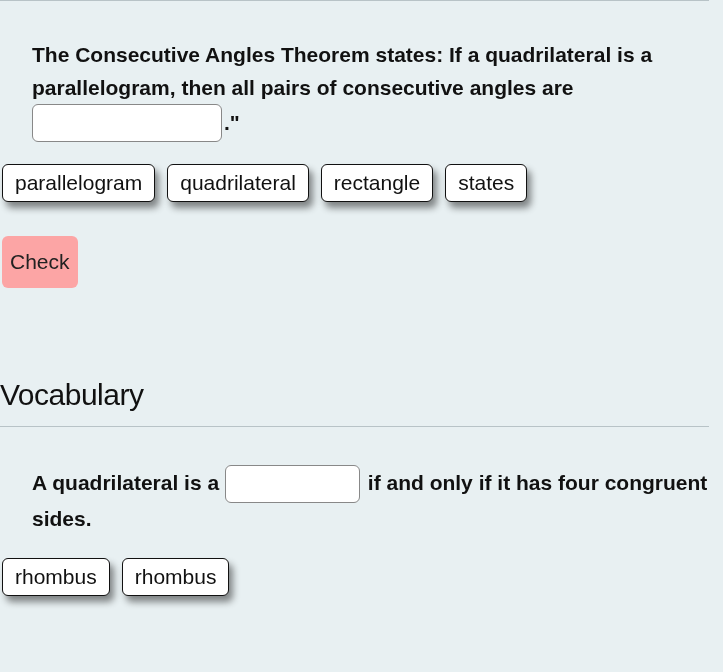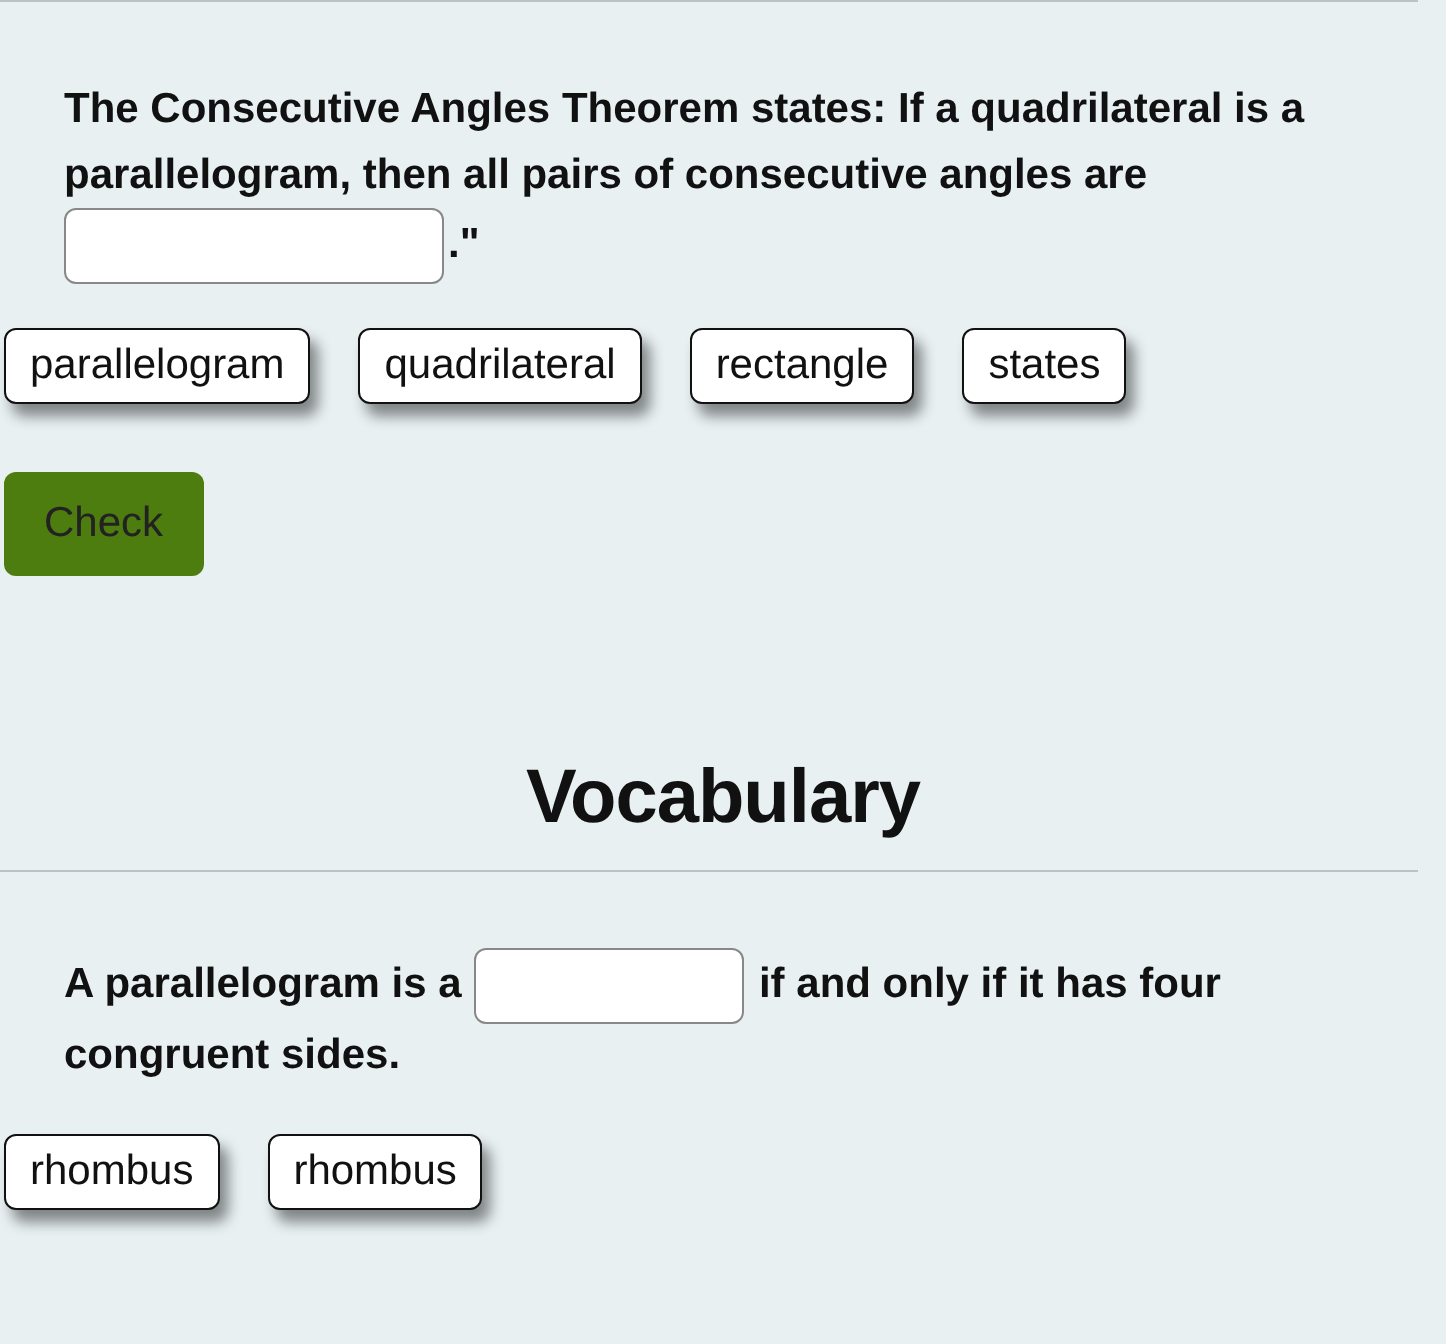--- a/index.html
+++ b/index.html
@@ -39,55 +39,54 @@
     margin-right: 2px;
   }
   .prompt-2 .blank-input {
     width: 135px;
   }
   .prompt .tail {
     vertical-align: middle;
   }
   .options {
     display: flex;
-    gap: 24px;
+    gap: 12px;
     padding: 22px 0 0 2px;
     flex-wrap: wrap;
   }
   .option {
     background: #fff;
     border: 1.5px solid #111;
     border-radius: 6px;
     padding: 6px 12px;
     font-size: 21px;
     font-weight: 500;
     box-shadow: 4px 6px 7px rgba(0,0,0,0.45);
     cursor: grab;
   }
   .check-btn {
     margin: 34px 0 0 2px;
-    background: #4d7c0f;
+    background: #fca5a5;
     border: none;
     border-radius: 6px;
-    padding: 14px 20px;
+    padding: 14px 8px;
     font-size: 21px;
     font-weight: 500;
     color: #222;
     cursor: pointer;
     display: inline-block;
   }
   .vocab-gap {
     height: 42px;
     background: #e8f0f2;
   }
   .vocab-heading {
     font-family: Arial, Helvetica, sans-serif;
-    font-weight: 700;
-    font-size: 38px;
-    text-align: center;
+    font-weight: 400;
+    font-size: 30px;
     padding: 18px 0 14px 0;
     letter-spacing: -0.5px;
   }
   .inline-slot {
     display: inline-block;
     vertical-align: middle;
   }
 </style>
 </head>
 <body>
@@ -113,21 +112,21 @@
 </div>
 
 <div class="vocab-gap"></div>
 
 <div class="vocab-heading">Vocabulary</div>
 
 <hr class="divider">
 
 <div class="section">
   <div class="prompt prompt-2">
-    <span>A parallelogram is a </span>
+    <span>A quadrilateral is a </span>
     <span class="inline-slot">
       <input type="text" class="blank-input" value="" style="">
     </span><span> if and only if it has four congruent sides.</span>
   </div>
 
   <div class="options">
     <div class="option">rhombus</div>
     <div class="option">rhombus</div>
   </div>
 </div>

